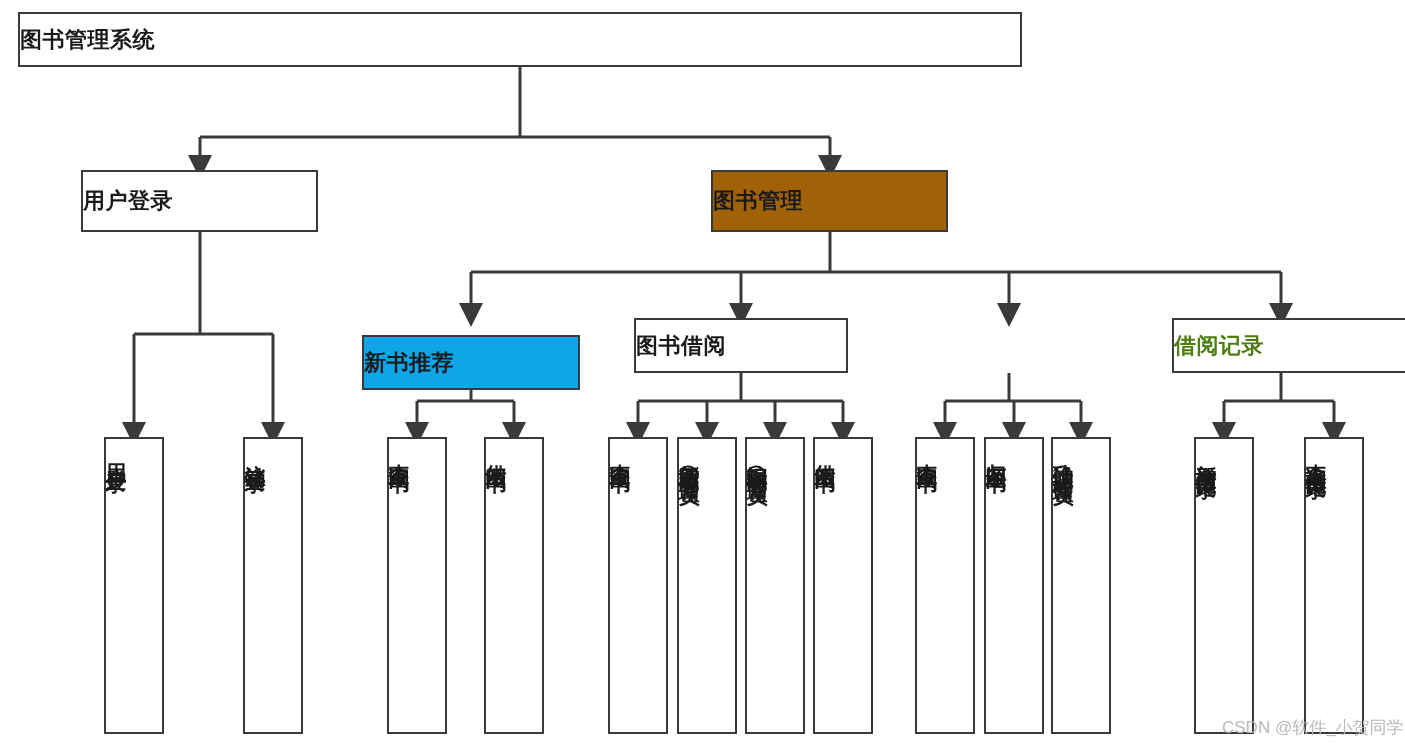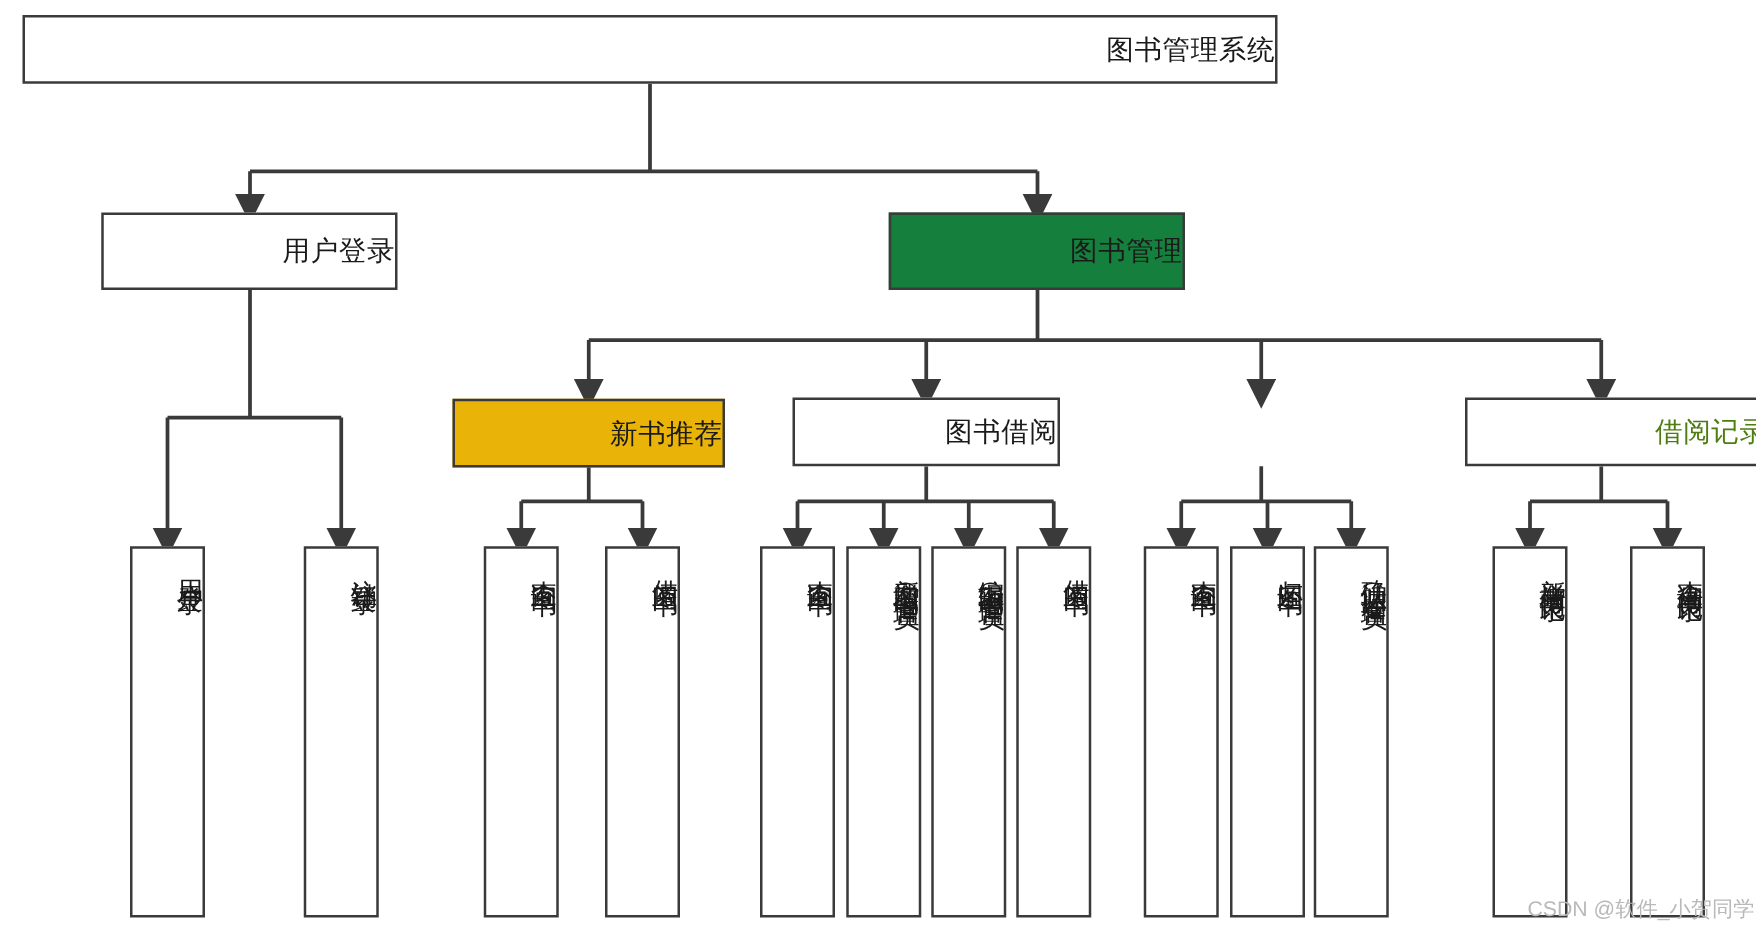--- a/index.html
+++ b/index.html
@@ -25,26 +25,27 @@
     height: 747px;
   }
   .node {
     position: absolute;
     box-sizing: border-box;
     border: 2px solid #eab308;
     background: #ffffff;
     color: #1a1a1a;
     display: flex;
     align-items: center;
-    justify-content: flex-end;
+    justify-content: flex-start;
     text-align: center;
     font-size: 22px;
     line-height: 1.25;
     letter-spacing: 0.5px;
     z-index: 3;
+    font-weight: bold;
   }
   .node.horizontal .node-label {
     writing-mode: horizontal-tb;
   }
   .node.vertical {
     font-size: 21px;
     padding-top: 8px;
     align-items: flex-start;
   }
   .node.vertical .node-label {
@@ -136,25 +137,25 @@
     </g>
   </svg>
 
   <div class="node horizontal" style="left: 18px; top: 12px; width: 1004px; height: 55px; border-color: rgb(58, 58, 58); background: rgb(255, 255, 255); color: rgb(26, 26, 26);">
     <span class="node-label">图书管理系统</span>
   </div>
 
   <div class="node horizontal" style="left: 81px; top: 170px; width: 237px; height: 62px; border-color: rgb(58, 58, 58); background: rgb(255, 255, 255); color: rgb(26, 26, 26);">
     <span class="node-label">用户登录</span>
   </div>
-  <div class="node horizontal" style="left: 711px; top: 170px; width: 237px; height: 62px; border-color: rgb(58, 58, 58); background: #15803d; color: rgb(26, 26, 26);">
+  <div class="node horizontal" style="left: 711px; top: 170px; width: 237px; height: 62px; border-color: rgb(58, 58, 58); background: #a16207; color: rgb(26, 26, 26);">
     <span class="node-label">图书管理</span>
   </div>
 
-  <div class="node horizontal" style="left: 362px; top: 319px; width: 218px; height: 55px; border-color: rgb(58, 58, 58); background: #eab308; color: rgb(26, 26, 26);">
+  <div class="node horizontal" style="left: 362px; top: 335px; width: 218px; height: 55px; border-color: rgb(58, 58, 58); background: #0ea5e9; color: rgb(26, 26, 26);">
     <span class="node-label">新书推荐</span>
   </div>
   <div class="node horizontal" style="left: 634px; top: 318px; width: 214px; height: 55px; border-color: rgb(58, 58, 58); background: rgb(255, 255, 255); color: rgb(26, 26, 26);">
     <span class="node-label">图书借阅</span>
   </div>
   <div class="node horizontal" style="left: 1172px; top: 318px; width: 244px; height: 55px; border-color: rgb(58, 58, 58); background: rgb(255, 255, 255); color: #4d7c0f;">
     <span class="node-label">借阅记录</span>
   </div>
 
   <div class="node vertical" style="left: 104px; top: 437px; width: 60px; height: 297px; border-color: rgb(58, 58, 58); background: rgb(255, 255, 255); color: rgb(26, 26, 26);">

